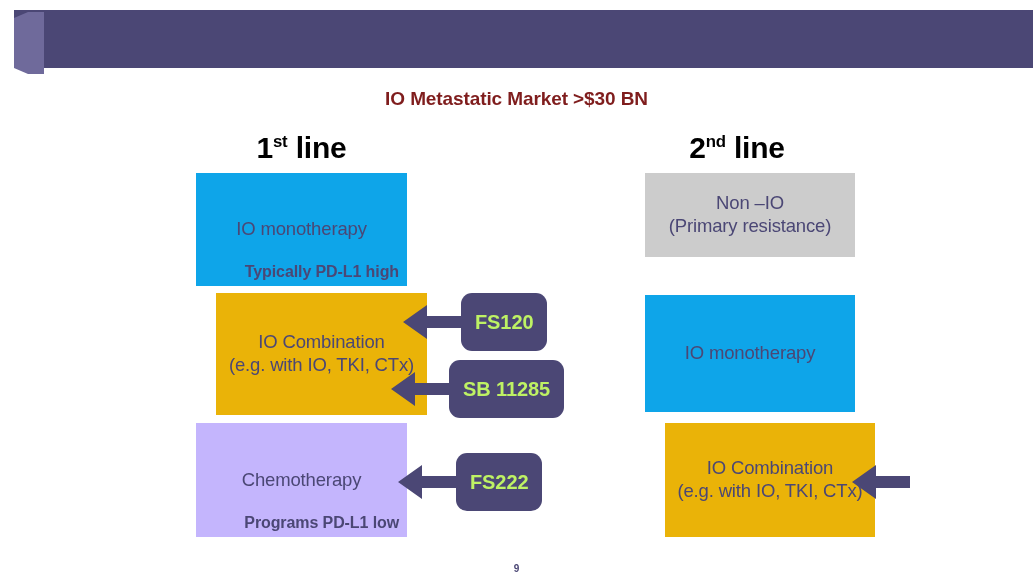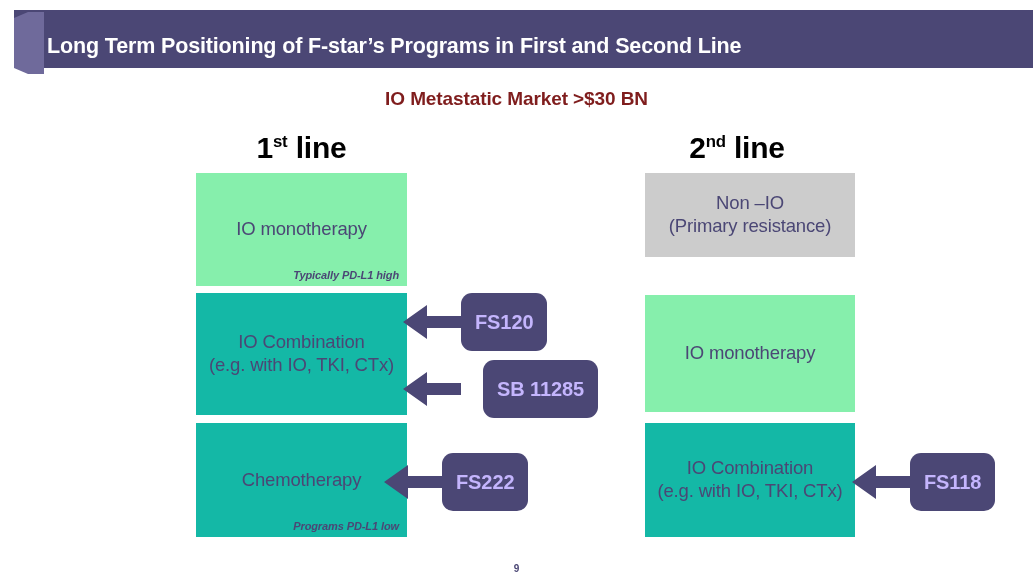--- a/index.html
+++ b/index.html
@@ -92,29 +92,28 @@
     line-height: 1.22;
     text-align: center;
     white-space: pre-line;
     letter-spacing: -0.15px;
   }
   .tbox .tbox-note {
     position: absolute;
     right: 8px;
     bottom: 5px;
     color: #4b4775;
-    font-size: 11px;
-    font-style: italic;
+    font-size: 16px;
     font-weight: bold;
     letter-spacing: -0.1px;
     white-space: nowrap;
   }
-  .c-yellow { background: #86efac; justify-content: center; }
-  .c-lilac  { background: #14b8a6; }
-  .c-salmon { background: #14b8a6; }
+  .c-yellow { background: #0ea5e9; justify-content: center; }
+  .c-lilac  { background: #eab308; margin-left: 20px; }
+  .c-salmon { background: #c4b5fd; }
   .c-grey   { background: #cccccc; }
 
   
   #box-io-mono-1   { left: 196px; top: 173px; width: 211px; height: 113px; }
   #box-io-combo-1  { left: 196px; top: 293px; width: 211px; height: 122px; }
   #box-chemo-1     { left: 196px; top: 423px; width: 211px; height: 114px; }
   
   #box-nonio-2     { left: 645px; top: 173px; width: 210px; height: 84px; }
   #box-io-mono-2   { left: 645px; top: 295px; width: 210px; height: 117px; }
   #box-io-combo-2  { left: 645px; top: 423px; width: 210px; height: 114px; }
@@ -134,51 +133,50 @@
   .callout .arrow svg { display: block; }
   .callout .pill {
     flex: 0 0 auto;
     height: 58px;
     box-sizing: border-box;
     background: #4b4775;
     border-radius: 11px;
     display: flex;
     align-items: center;
     justify-content: center;
-    color: #c4b5fd;
+    color: #bef264;
     font-size: 20px;
     font-weight: bold;
     letter-spacing: -0.1px;
     white-space: nowrap;
     padding: 4px 14px;
   }
 
   #callout-fs120  { left: 403px; top: 293px; }
-  #callout-sb11285{ left: 403px; top: 360px; gap: 22px; }
-  #callout-fs222  { left: 384px; top: 453px; }
+  #callout-sb11285{ left: 391px; top: 360px; }
+  #callout-fs222  { left: 398px; top: 453px; }
   #callout-fs118  { left: 852px; top: 453px; }
 
   
   .page-number {
     position: absolute;
     left: 0;
     top: 563px;
     width: 1033px;
     text-align: center;
     color: #4b4775;
     font-size: 10px;
     font-weight: bold;
   }
 </style>
 </head>
 <body>
 
 <div class="header-band">
   <div class="header-accent"></div>
-  <div class="header-title">Long Term Positioning of F-star’s Programs in First and Second Line</div>
 </div>
 
 <div class="subtitle">IO Metastatic Market &gt;$30 BN</div>
 
 <div class="col-heading" id="col1-heading">
   <span>1</span><sup>st</sup><span> line</span>
 </div>
 <div class="col-heading" id="col2-heading">
   <span>2</span><sup>nd</sup><span> line</span>
 </div>
@@ -238,16 +236,15 @@
   </span>
   <span class="pill">FS222</span>
 </div>
 
 <div class="callout" id="callout-fs118">
   <span class="arrow">
     <svg width="58" height="58" viewBox="0 0 58 58" xmlns="http://www.w3.org/2000/svg">
       <path d="M0 29 L24 12 L24 23 L58 23 L58 35 L24 35 L24 46 Z" fill="#4b4775"></path>
     </svg>
   </span>
-  <span class="pill">FS118</span>
 </div>
 
 <div class="page-number">9</div>
 
 </body></html>

